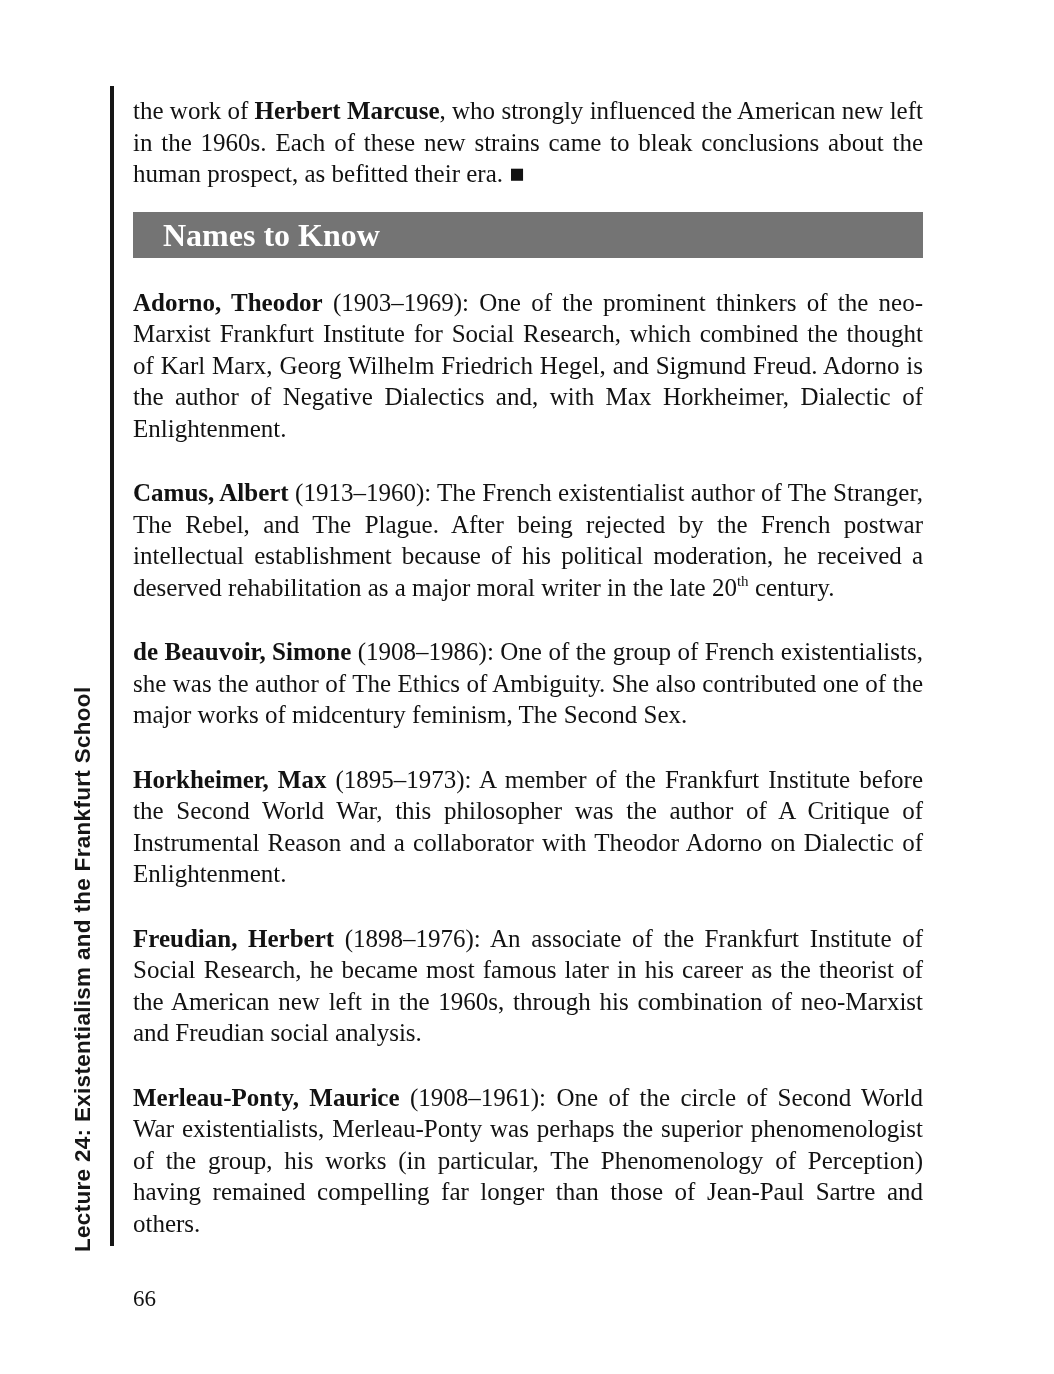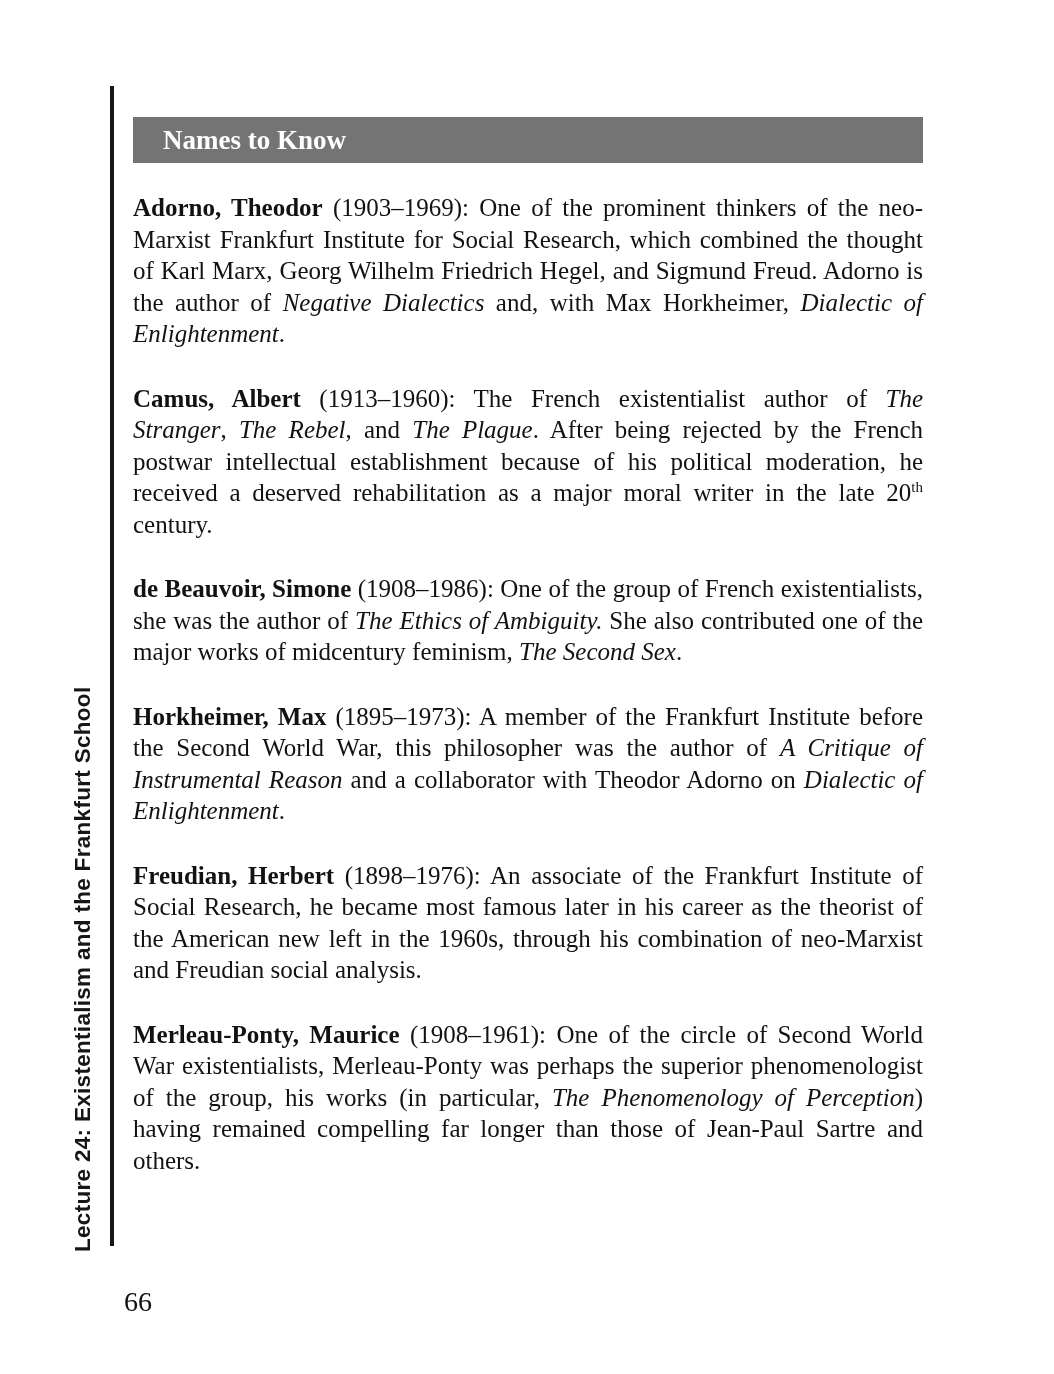--- a/index.html
+++ b/index.html
@@ -45,47 +45,48 @@
     line-height: 31.5px;
     text-align: justify;
   }
   .banner {
     margin-top: 22px;
     height: 46px;
     line-height: 46px;
     padding-left: 30px;
     color: #ffffff;
     font-weight: 700;
-    font-size: 27px;
+    font-size: 32px;
     text-align: left;
   }
   .entry { margin-top: 33px; }
   .entry-first { margin-top: 29px; }
   .sg-normal { font-weight: 400; font-style: normal; }
   .sg-bold   { font-weight: 700; }
-  .sg-italic { font-style: italic; }
+  .sg-italic { }
   .sg-sup    { vertical-align: super; font-size: 0.6em; line-height: 0; margin-top: 12px; }
   .page-number {
     position: absolute;
-    left: 124px;
+    left: 133px;
     top: 1286px;
-    font-size: 28px;
+    font-size: 23px;
   }
 </style>
 </head>
 <body>
 
 <div class="page">
 
   <div class="vrule"></div>
 
   <div class="sidebar-label">Lecture 24: Existentialism and the Frankfurt School</div>
 
   <div class="content">
 
+    <p class="para"><span class="sg-normal">the work of </span><span class="sg-bold">Herbert Marcuse</span><span class="sg-normal">, who strongly influenced the American new left in the 1960s. Each of these new strains came to bleak conclusions about the human prospect, as befitted their era. ■</span></p>
 
     <div class="banner" style="background-color: rgb(116, 116, 116);">
       <span>Names to Know</span>
     </div>
 
     <p class="para entry entry-first"><span class="sg-bold">Adorno, Theodor</span><span class="sg-normal"> (1903–1969): One of the prominent thinkers of the neo-Marxist Frankfurt Institute for Social Research, which combined the thought of Karl Marx, Georg Wilhelm Friedrich Hegel, and Sigmund Freud. Adorno is the author of </span><span class="sg-italic">Negative Dialectics</span><span class="sg-normal"> and, with Max Horkheimer, </span><span class="sg-italic">Dialectic of Enlightenment</span><span class="sg-normal">.</span></p>
 
     <p class="para entry"><span class="sg-bold">Camus, Albert</span><span class="sg-normal"> (1913–1960): The French existentialist author of </span><span class="sg-italic">The Stranger</span><span class="sg-normal">, </span><span class="sg-italic">The Rebel</span><span class="sg-normal">, and </span><span class="sg-italic">The Plague</span><span class="sg-normal">. After being rejected by the French postwar intellectual establishment because of his political moderation, he received a deserved rehabilitation as a major moral writer in the late 20</span><span class="sg-sup">th</span><span class="sg-normal"> century.</span></p>
 
     <p class="para entry"><span class="sg-bold">de Beauvoir, Simone</span><span class="sg-normal"> (1908–1986): One of the group of French existentialists, she was the author of </span><span class="sg-italic">The Ethics of Ambiguity.</span><span class="sg-normal"> She also contributed one of the major works of midcentury feminism, </span><span class="sg-italic">The Second Sex</span><span class="sg-normal">.</span></p>

